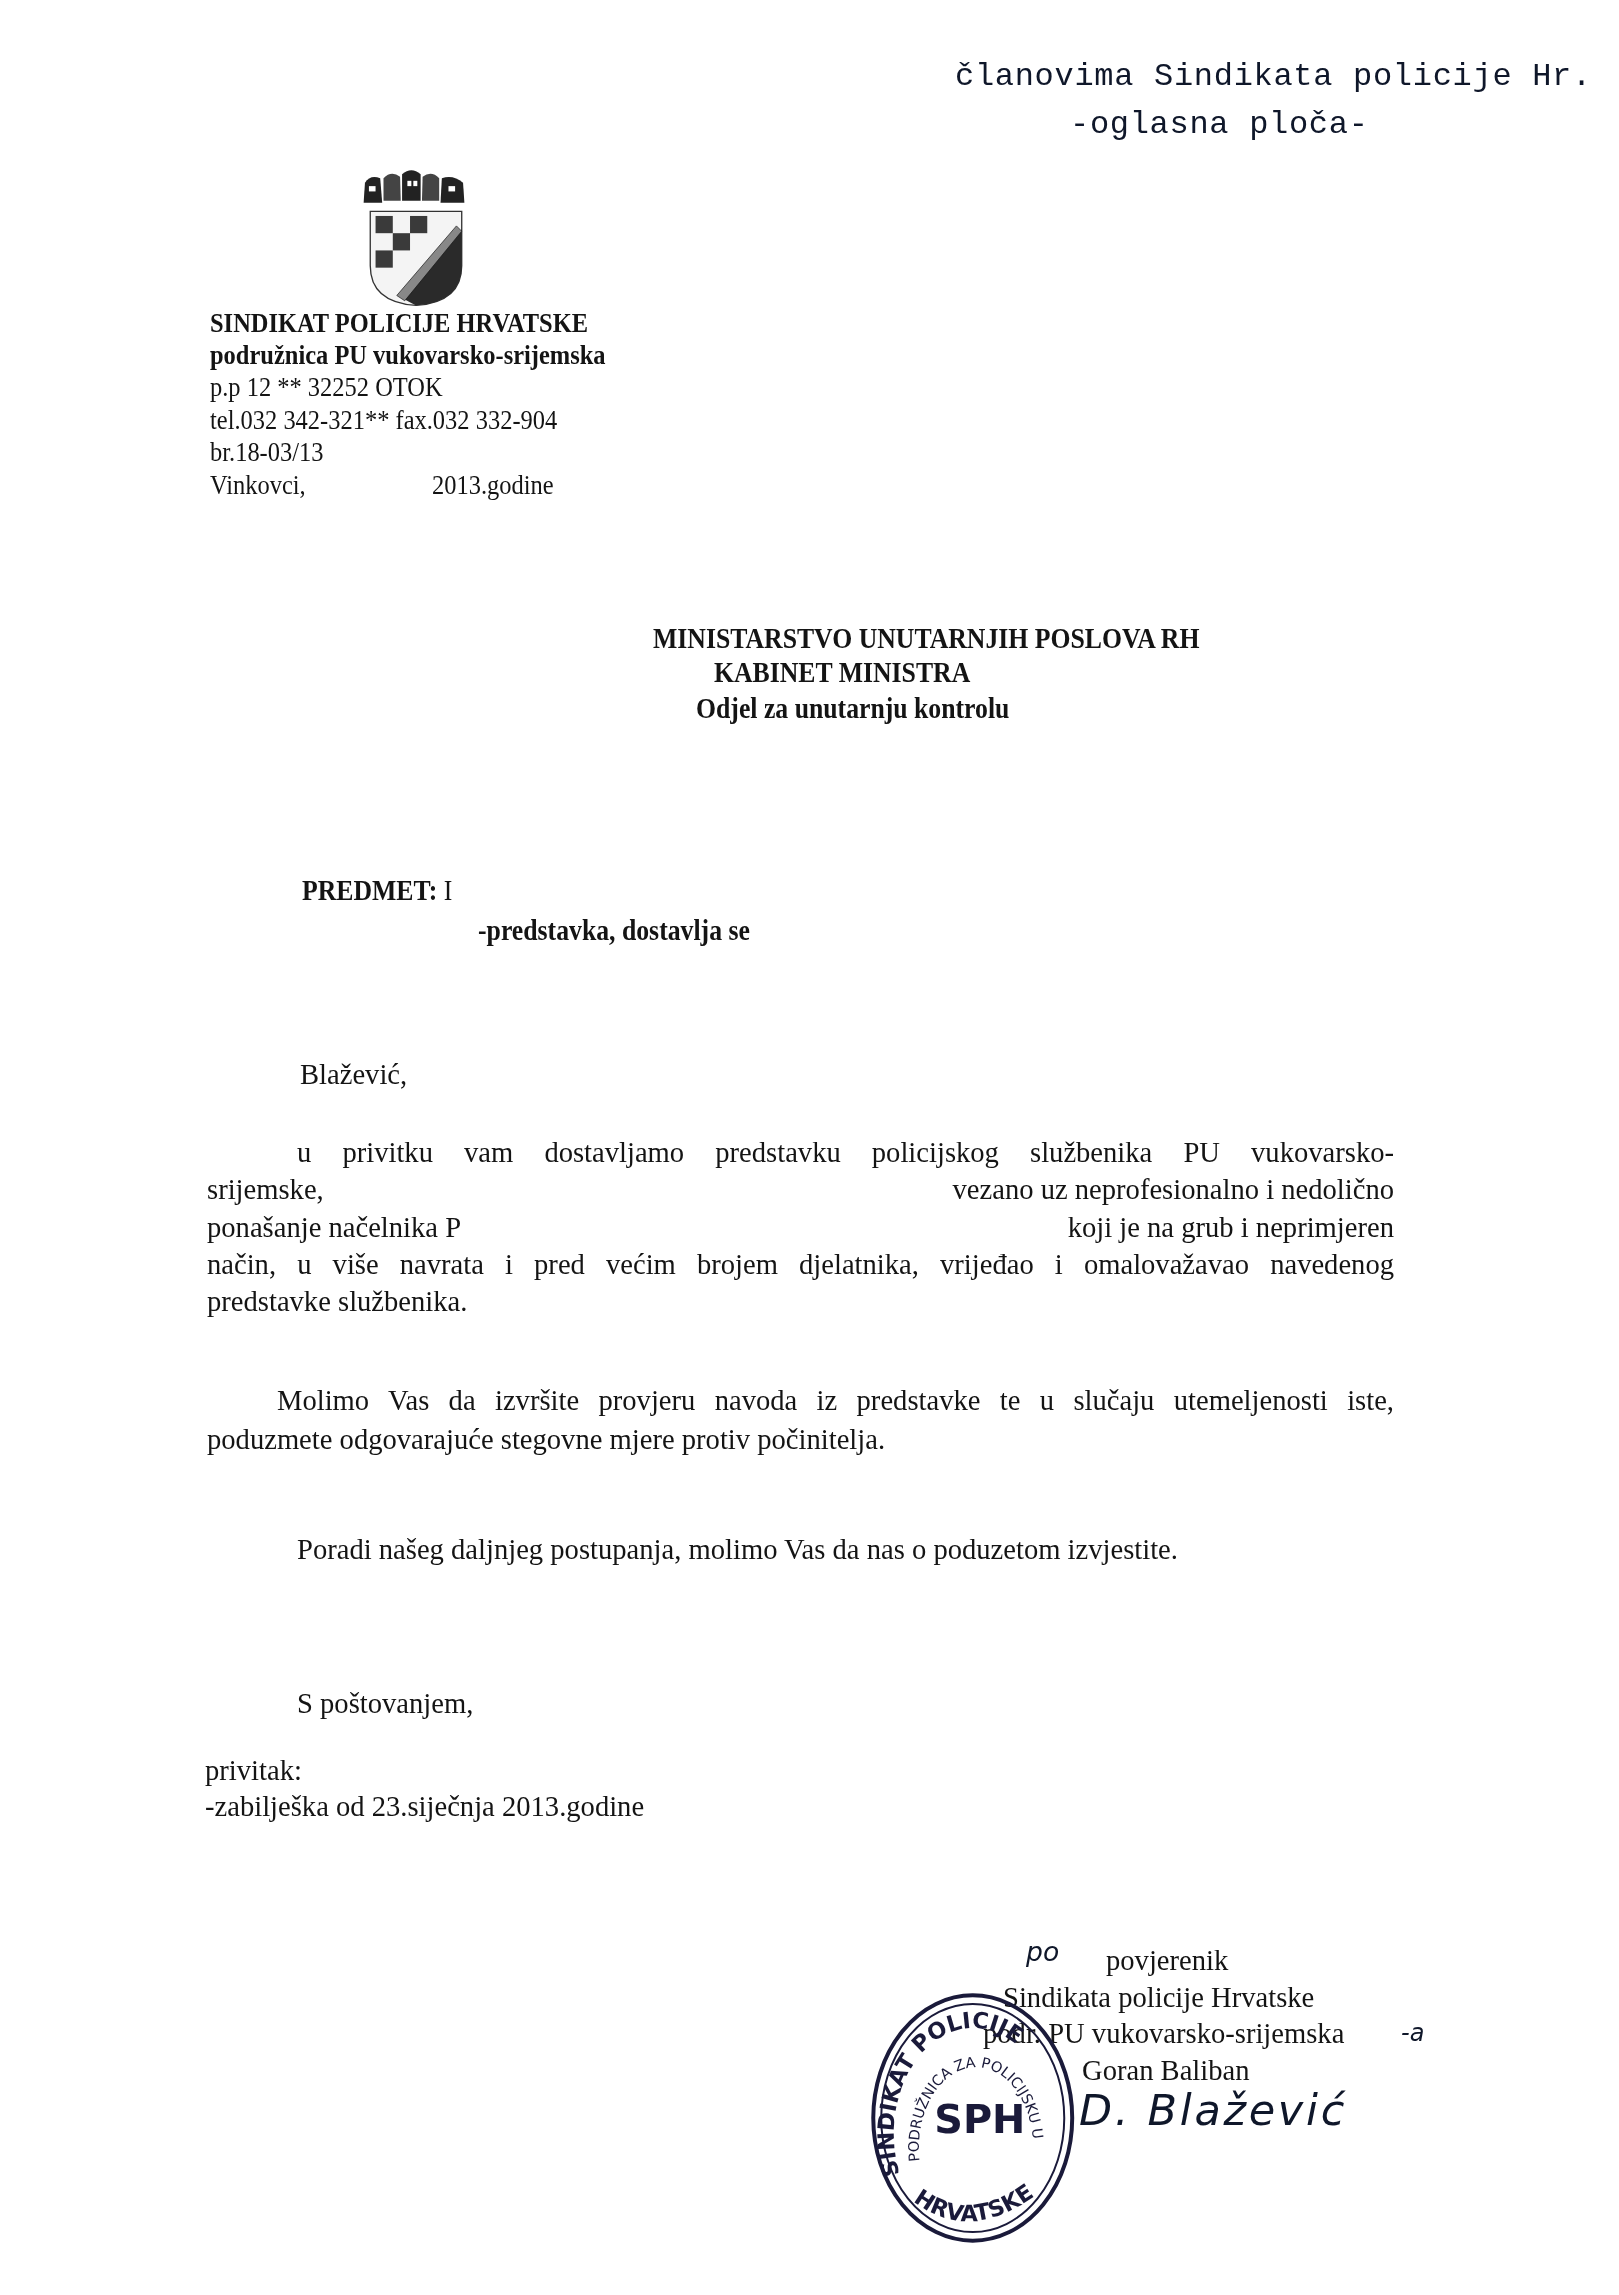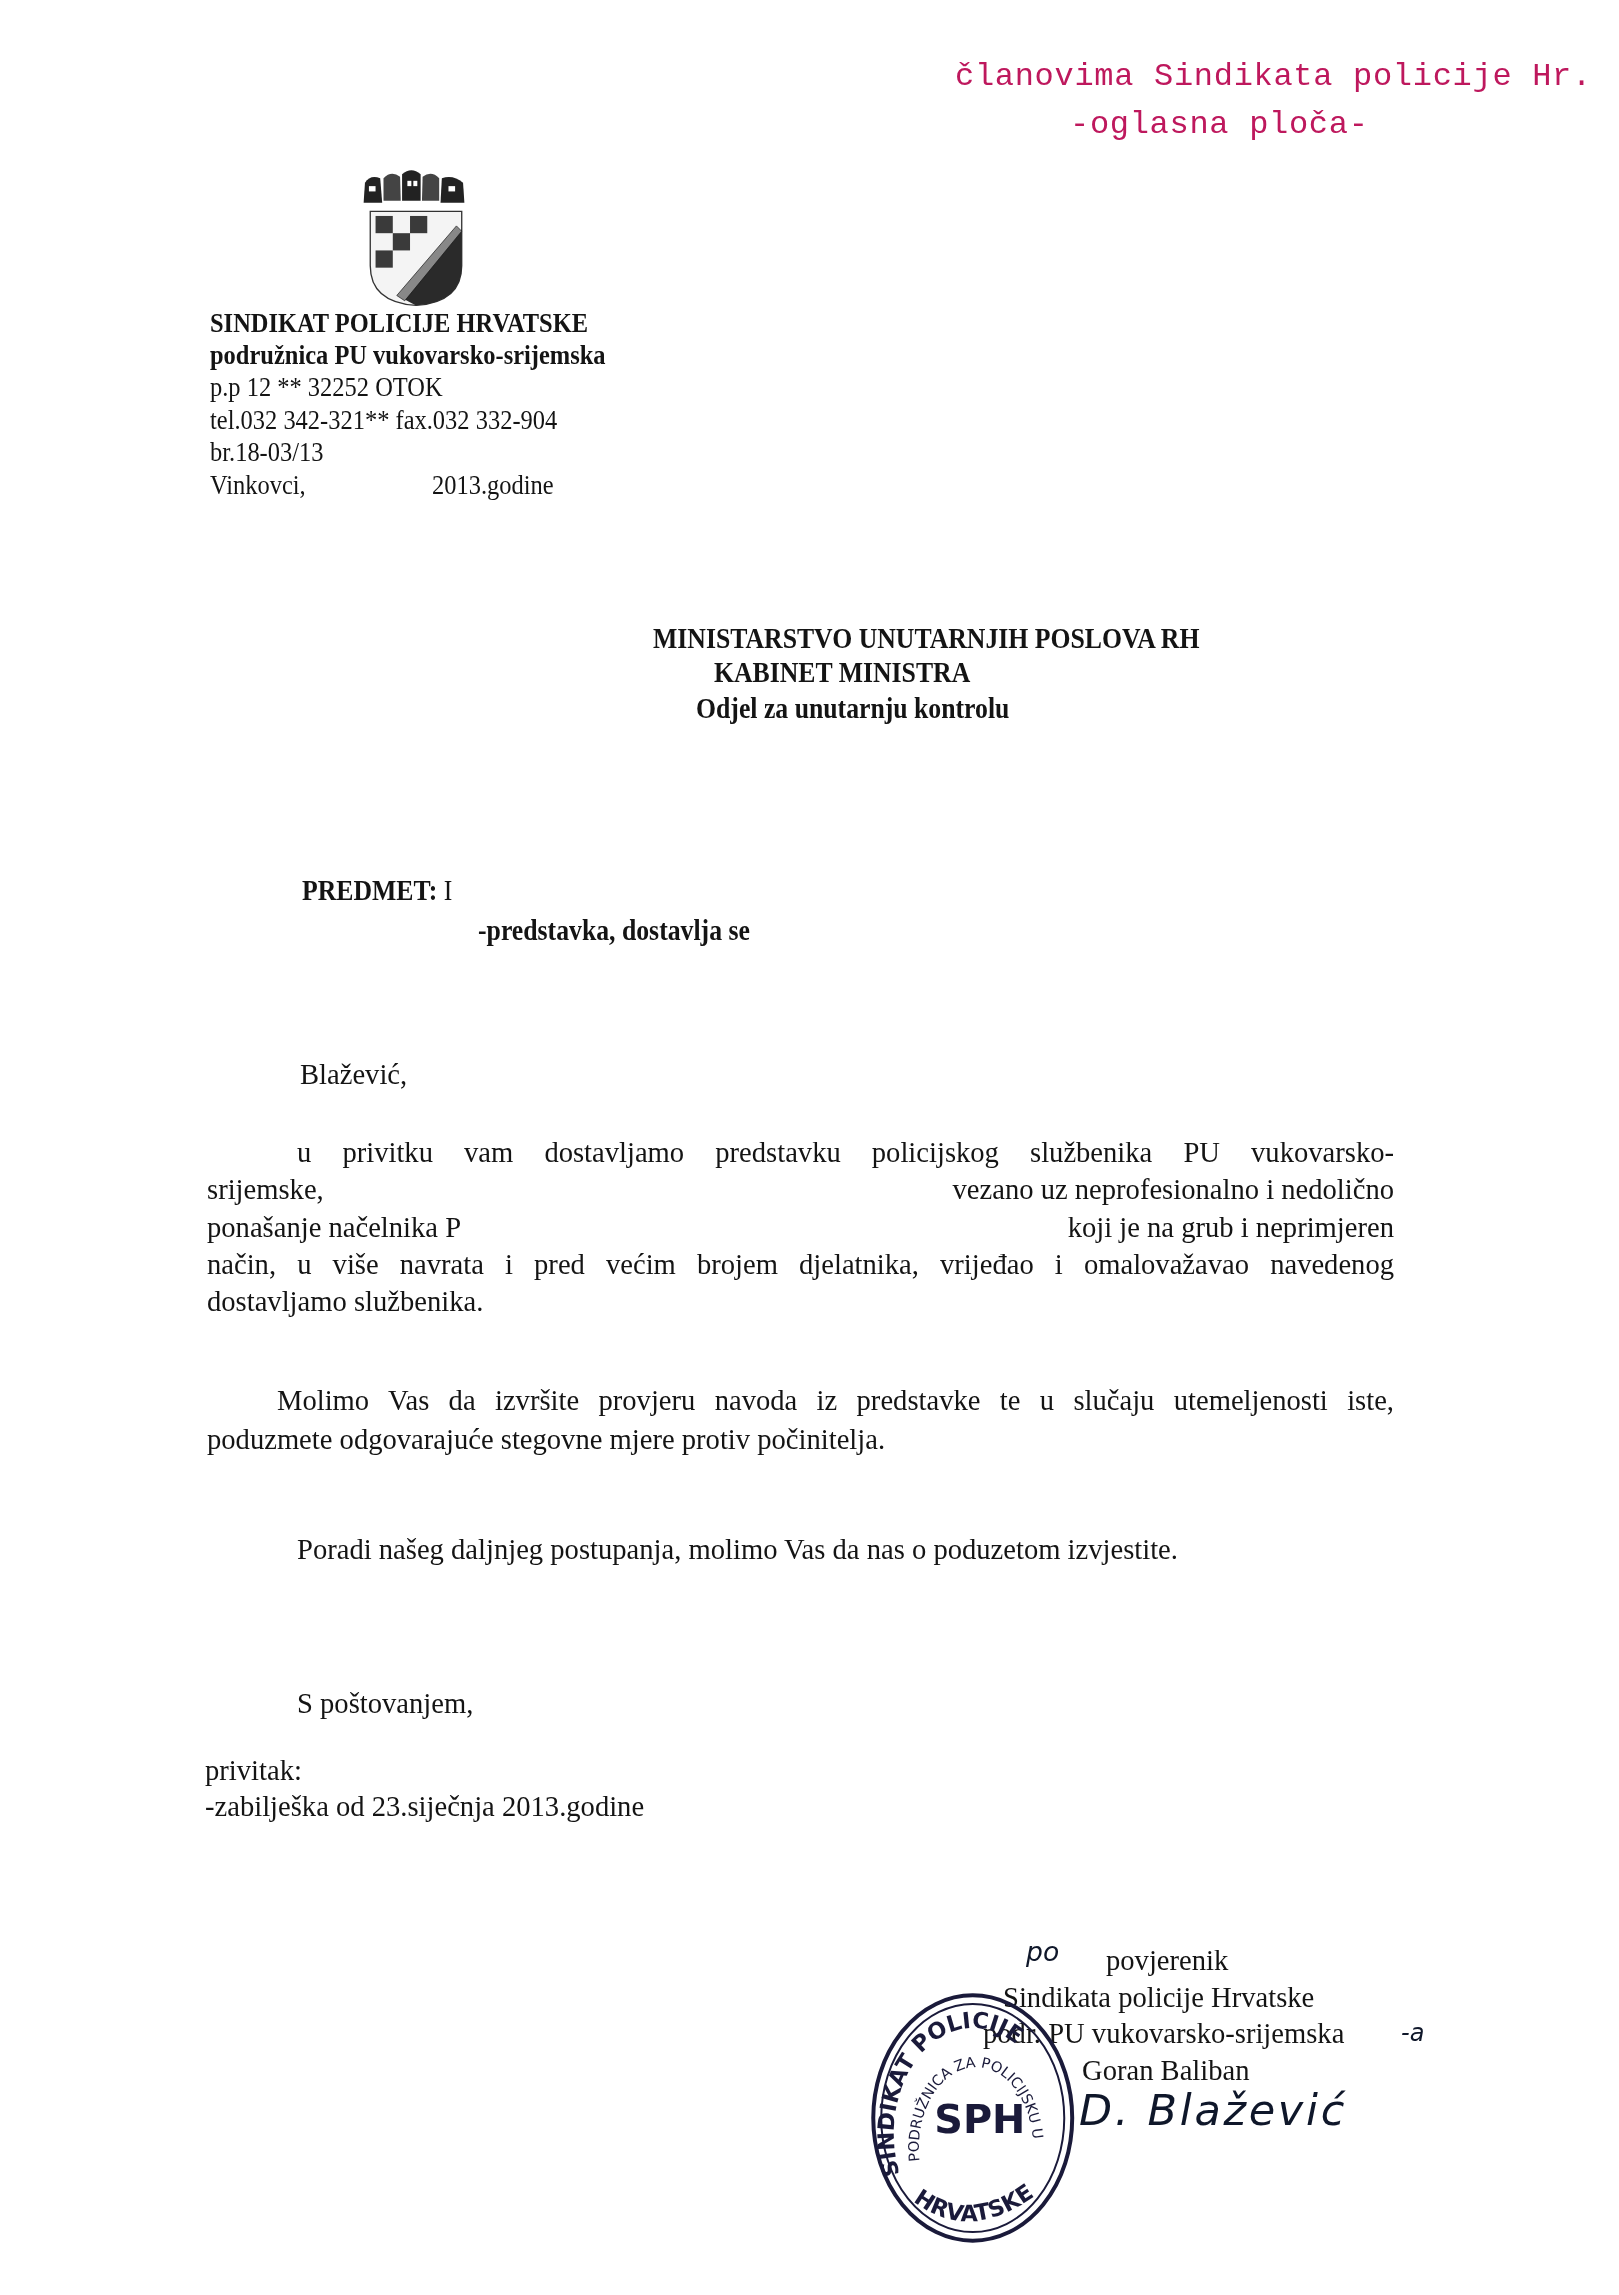--- a/index.html
+++ b/index.html
@@ -3,21 +3,21 @@
 <meta charset="utf-8">
 <style>
   html, body { margin:0; padding:0; }
   body {
     width:1620px; height:2295px; background:#ffffff; position:relative; overflow:hidden;
     font-family:"Liberation Serif", "DejaVu Serif", serif; color:#141414;
   }
   .abs { position:absolute; white-space:nowrap; }
   .note {
     font-family:"Liberation Mono", "DejaVu Sans Mono", monospace;
-    color:#be185d; font-size:32px; letter-spacing:0.7px;
+    color:#0f172a; font-size:32px; letter-spacing:0.7px;
   }
   .hdr { font-size:26.6px; line-height:29px; transform:scaleX(0.92); transform-origin:left top; }
   .bold { font-weight:bold; }
   .min { font-size:28.6px; font-weight:bold; transform:scaleX(0.9); transform-origin:left top; }
   .body-p { font-size:28.6px; line-height:37px; transform-origin:left top; }
   .just { text-align:justify; text-align-last:justify; white-space:nowrap; }
   .redact { background:#ffffff; display:inline-block; }
   .crest { position:absolute; left:357px; top:166px; width:116px; height:143px; }
   .stamp { position:absolute; left:860px; top:1982px; width:252px; height:272px; }
   .handnote { font-family:"DejaVu Sans", sans-serif; color:#0f172a; font-style:italic; }
@@ -86,21 +86,21 @@
   <span style="position:absolute; right:0;">vezano  uz  neprofesionalno  i  nedolično</span>
 </div>
 <div class="abs body-p" style="left:207px; top:1209px; width:1187px;">
   <span>ponašanje načelnika P</span>
   <span class="redact" style="width:438px;"></span>
   <span style="position:absolute; right:0;">koji je na grub i neprimjeren</span>
 </div>
 <div class="abs body-p" style="left:207px; top:1246px; width:1187px;">
   <div class="just">način,  u više navrata i pred većim brojem djelatnika, vrijeđao i omalovažavao navedenog</div>
 </div>
-<div class="abs body-p" style="left:207px; top:1283px;">dostavljamo službenika.</div>
+<div class="abs body-p" style="left:207px; top:1283px;">predstavke službenika.</div>
 
 <div class="abs body-p" style="left:207px; top:1382px; width:1187px;">
   <div class="just" style="padding-left:70px;">Molimo Vas da izvršite provjeru navoda iz predstavke te u slučaju utemeljenosti iste,</div>
 </div>
 <div class="abs body-p" style="left:207px; top:1421px;">poduzmete odgovarajuće stegovne mjere protiv počinitelja.</div>
 
 <div class="abs body-p" style="left:297px; top:1531px;">Poradi našeg daljnjeg postupanja, molimo Vas da nas o poduzetom izvjestite.</div>
 
 <div class="abs body-p" style="left:297px; top:1643px;margin-top:42px;">S poštovanjem,</div>
 

